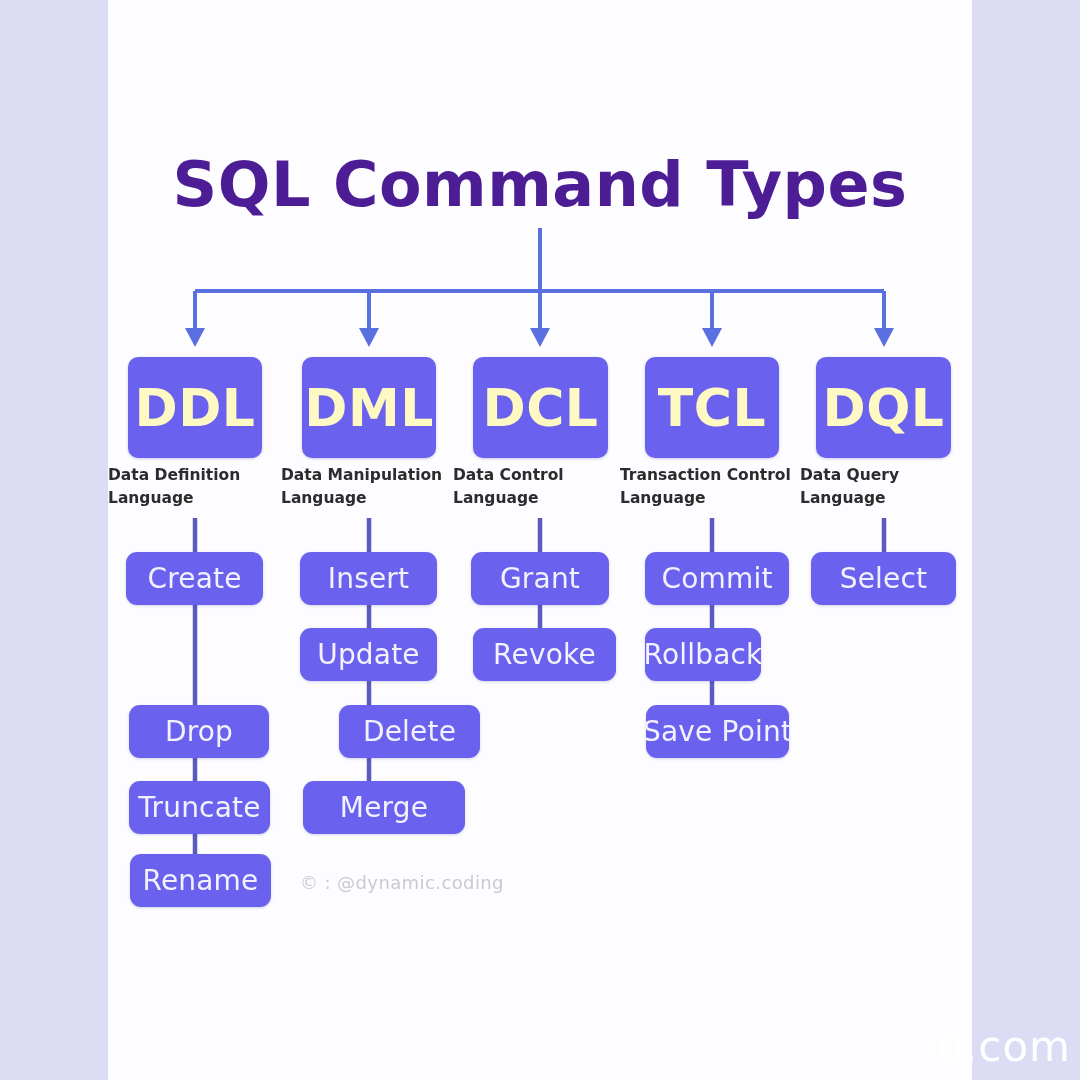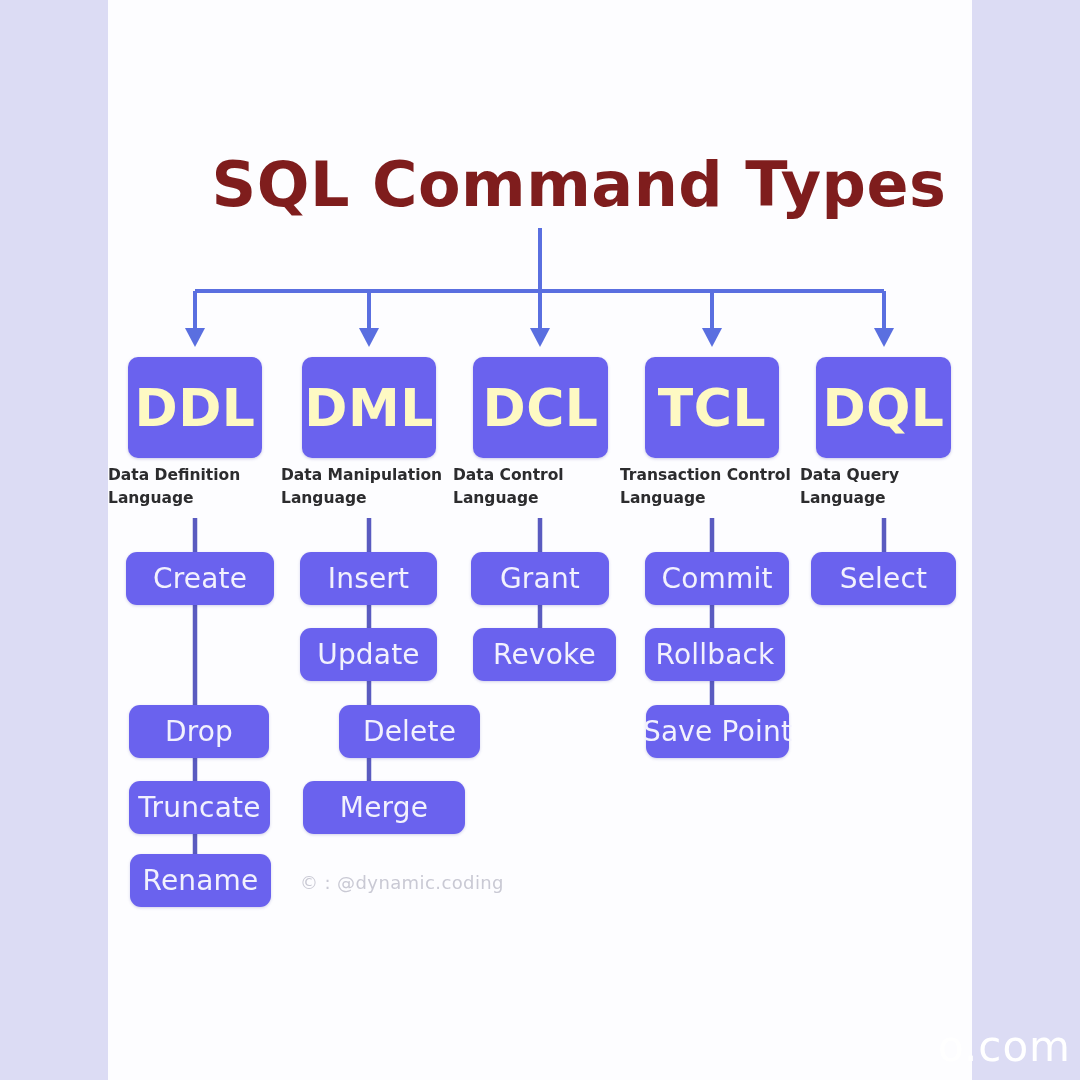--- a/index.html
+++ b/index.html
@@ -35,24 +35,23 @@
   
   .title {
     position: absolute;
     left: 108px;
     top: 148px;
     width: 864px;
     text-align: center;
     font-size: 62px;
     font-weight: bold;
     letter-spacing: 0.5px;
-    color: #7f1d1d;
+    color: #4c1d95;
     font-family: "DejaVu Sans", sans-serif;
     white-space: nowrap;
-    padding-left: 39px;
   }
 
   
   .tree {
     position: absolute;
     left: 0; top: 0;
     width: 1080px; height: 1080px;
     pointer-events: none;
   }
 
@@ -167,21 +166,21 @@
 
       <line x1="884" y1="518" x2="884" y2="578"></line>
     </g>
   </svg>
 
   <div class="cat-box" style="left:128px; top:357px; width:134px;">DDL</div>
   <div class="cat-caption" style="left:108px; top:464px; width:175px;">
     <div>Data Definition</div>
     <div>Language</div>
   </div>
-  <div class="cmd-box" style="left:126px; top:552px; width:148px;">Create</div>
+  <div class="cmd-box" style="left:126px; top:552px; width:137px;">Create</div>
   <div class="cmd-box" style="left:129px; top:705px; width:140px;">Drop</div>
   <div class="cmd-box" style="left:129px; top:781px; width:141px;">Truncate</div>
   <div class="cmd-box" style="left:130px; top:854px; width:141px;">Rename</div>
 
   <div class="cat-box" style="left:302px; top:357px; width:134px;">DML</div>
   <div class="cat-caption" style="left:281px; top:464px; width:176px;">
     <div>Data Manipulation</div>
     <div>Language</div>
   </div>
   <div class="cmd-box" style="left:300px; top:552px; width:137px;">Insert</div>
@@ -196,21 +195,21 @@
   </div>
   <div class="cmd-box" style="left:471px; top:552px; width:138px;">Grant</div>
   <div class="cmd-box" style="left:473px; top:628px; width:143px;">Revoke</div>
 
   <div class="cat-box" style="left:645px; top:357px; width:134px;">TCL</div>
   <div class="cat-caption" style="left:620px; top:464px; width:190px;">
     <div>Transaction Control</div>
     <div>Language</div>
   </div>
   <div class="cmd-box" style="left:645px; top:552px; width:144px;">Commit</div>
-  <div class="cmd-box" style="left:645px; top:628px; width:140px;">Rollback</div>
+  <div class="cmd-box" style="left:645px; top:628px; width:116px;">Rollback</div>
   <div class="cmd-box" style="left:646px; top:705px; width:143px;">Save Point</div>
 
   <div class="cat-box" style="left:816px; top:357px; width:135px;">DQL</div>
   <div class="cat-caption" style="left:800px; top:464px; width:170px;">
     <div>Data Query</div>
     <div>Language</div>
   </div>
   <div class="cmd-box" style="left:811px; top:552px; width:145px;">Select</div>
 
   <div class="watermark">© : @dynamic.coding</div>

